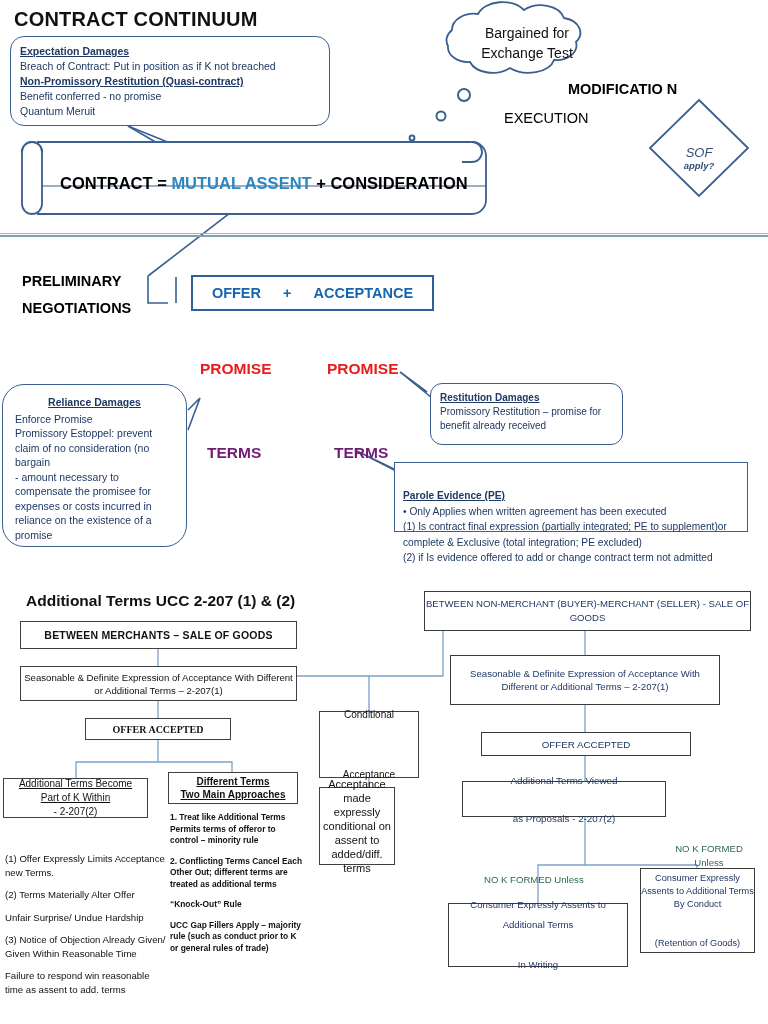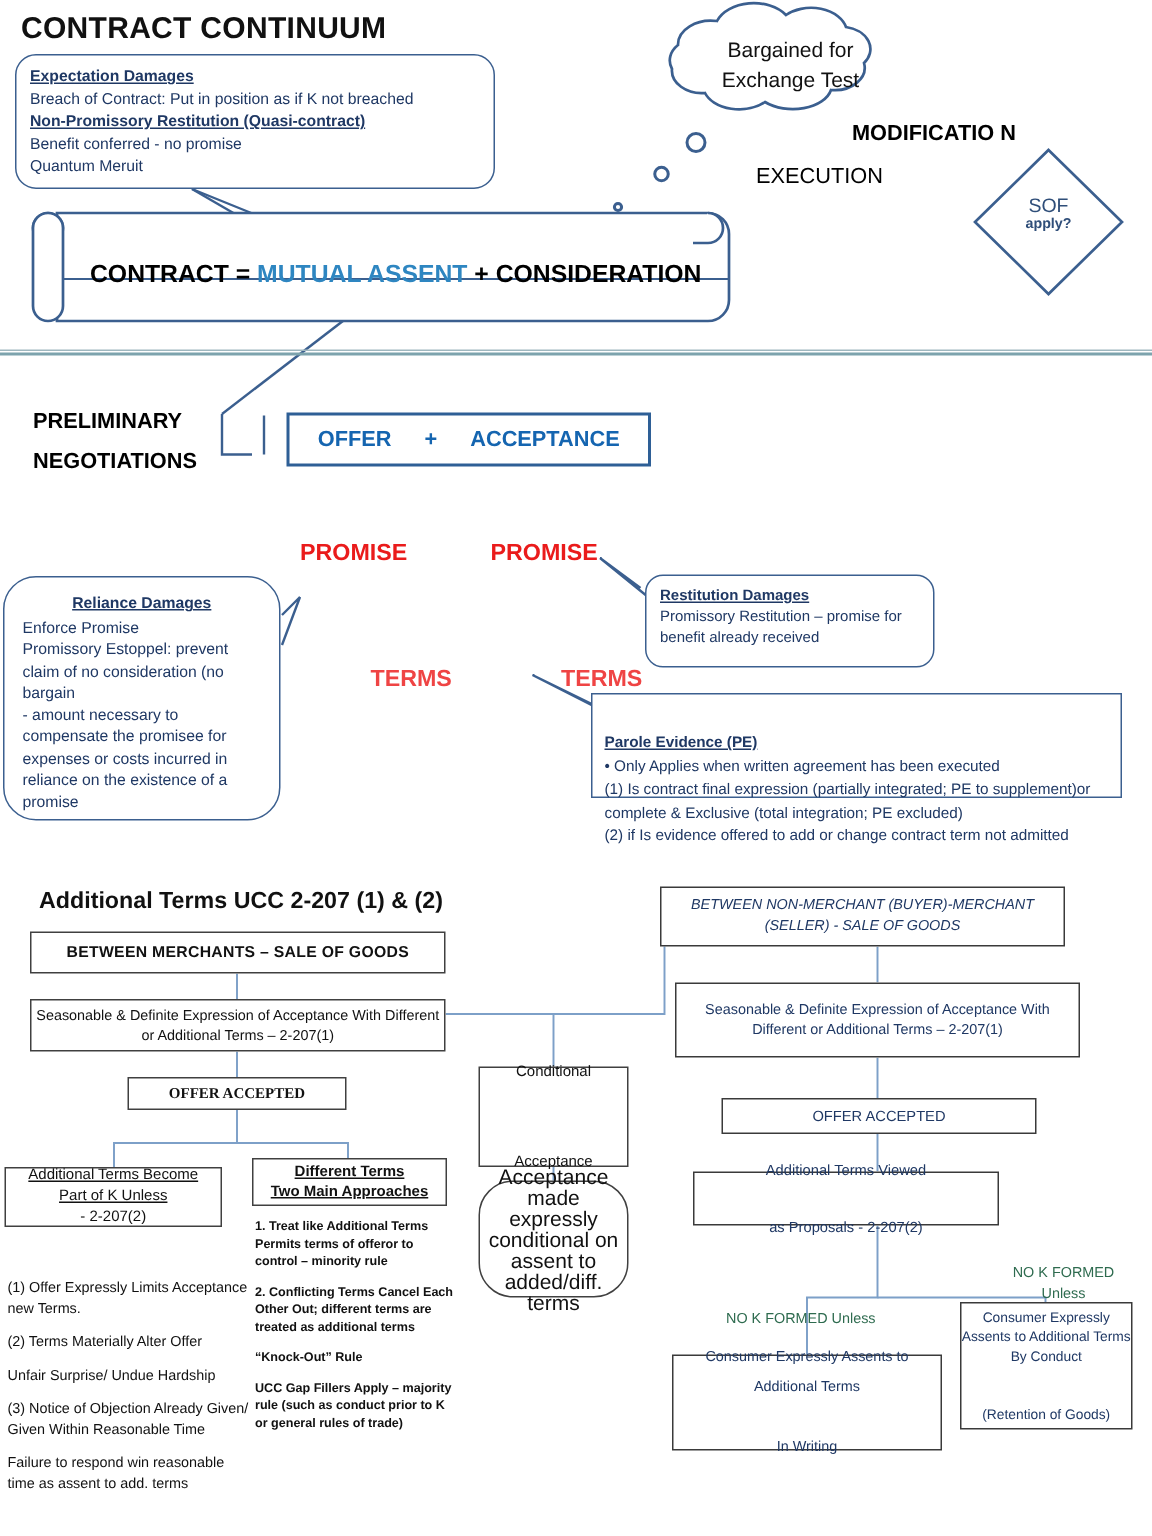--- a/index.html
+++ b/index.html
@@ -58,42 +58,42 @@
   .mutual { color:#2E86C1; }
 
   
   #cloud-bargained { left:418px; top:6px; width:218px; height:84px; }
   #cloud-bargained .cloud-text {
     position:absolute; left:34px; top:17px; width:150px; text-align:center;
     font-size:14px; color:#111; line-height:20px;
   }
 
   
-  #diamond-sof { left:650px; top:101px; width:98px; height:96px; }
+  #diamond-sof { left:650px; top:117px; width:98px; height:96px;font-style:italic; }
   #diamond-sof .dia-text {
     position:absolute; left:0; top:28px; width:98px; text-align:center;
     color:#2F4E79;
   }
   #diamond-sof .dia-main { font-size:13px; }
   #diamond-sof .dia-sub  { font-size:9.5px; font-weight:bold; }
 
   
   #label-modification {
     left:568px; top:80px; width:112px; font-size:14.5px; font-weight:bold;
     color:#000; line-height:19px;
   }
   #label-execution {
     left:504px; top:110px; font-size:14.5px; font-weight:normal; color:#000;
   }
   #label-prelim {
     left:22px; top:268px; width:136px; font-size:14.5px; font-weight:bold;
     color:#000; line-height:27px;
   }
   .promise-lbl { font-size:15.5px; font-weight:bold; color:#EA1B1B; }
-  .terms-lbl   { font-size:15.5px; font-weight:bold; color:#ef4444;margin-left:40px; }
+  .terms-lbl   { font-size:15.5px; font-weight:bold; color:#701a75; }
   #promise-left  { left:200px; top:360px; }
   #promise-right { left:327px; top:360px; }
   #terms-left    { left:207px; top:444px; }
   #terms-right   { left:334px; top:444px; }
 
   
   #box-offer-acceptance {
     left:191px; top:275px; width:243px; height:36px;
     border:2px solid #2E5F96; background:#fff;
     display:flex; align-items:center; justify-content:center;
@@ -121,25 +121,25 @@
       font-size:9.6px; line-height:13px; }
   #fb-offer-accepted { left:85px; top:718px; width:146px; height:22px;
       font-size:10px; font-weight:bold; font-family:"Liberation Serif", serif; }
   #fb-addterms { left:3px; top:778px; width:145px; height:40px;
       font-size:10px; line-height:14px; }
   #fb-addterms u { text-decoration:underline; }
   #fb-diffterms { left:168px; top:772px; width:130px; height:32px;
       font-size:10px; line-height:13px; font-weight:bold; }
   #fb-conditional { left:319px; top:711px; width:100px; height:67px;
       font-size:10px; line-height:20px; }
-  #fb-acceptance-made { left:319px; top:787px; width:100px; height:78px;
-      font-size:14px; line-height:14px;border-radius:23px; }
-
-  #fb-nonmerchant { left:440px; top:591px; width:270px; height:40px;
-      font-size:9.6px; line-height:14px;font-style:italic; }
+  #fb-acceptance-made { left:319px; top:787px; width:76px; height:78px;
+      font-size:11px; line-height:14px; }
+
+  #fb-nonmerchant { left:424px; top:591px; width:327px; height:40px;
+      font-size:9.6px; line-height:14px; }
   #fb-seasonable2 { left:450px; top:655px; width:270px; height:50px;
       font-size:9.6px; line-height:13px; }
   #fb-offer-accepted2 { left:481px; top:732px; width:210px; height:24px;
       font-size:9.8px; }
   #fb-proposals { left:462px; top:781px; width:204px; height:36px;
       font-size:9.8px; line-height:19px; }
   #fb-consumer-writing { left:448px; top:903px; width:180px; height:64px;
       font-size:9.6px; line-height:20px; }
   #fb-consumer-conduct { left:640px; top:868px; width:115px; height:85px;
       font-size:9.2px; line-height:13px; }
@@ -300,21 +300,21 @@
 </div>
 <div class="abs fbox" id="fb-seasonable">
   <span>Seasonable &amp; Definite Expression of Acceptance With Different or Additional Terms – 2-207(1)</span>
 </div>
 <div class="abs fbox" id="fb-offer-accepted">
   <span>OFFER ACCEPTED</span>
 </div>
 <div class="abs fbox" id="fb-addterms">
   <span>
     <u>Additional Terms Become</u><br>
-    <u>Part of K Unless</u><span> - 2-207(2)</span>
+    <u>Part of K Within</u><span> - 2-207(2)</span>
   </span>
 </div>
 <div class="abs fbox" id="fb-diffterms">
   <span>
     <u>Different Terms</u><br>
     <u>Two Main Approaches</u>
   </span>
 </div>
 <div class="abs fbox" id="fb-conditional">
   <span>

